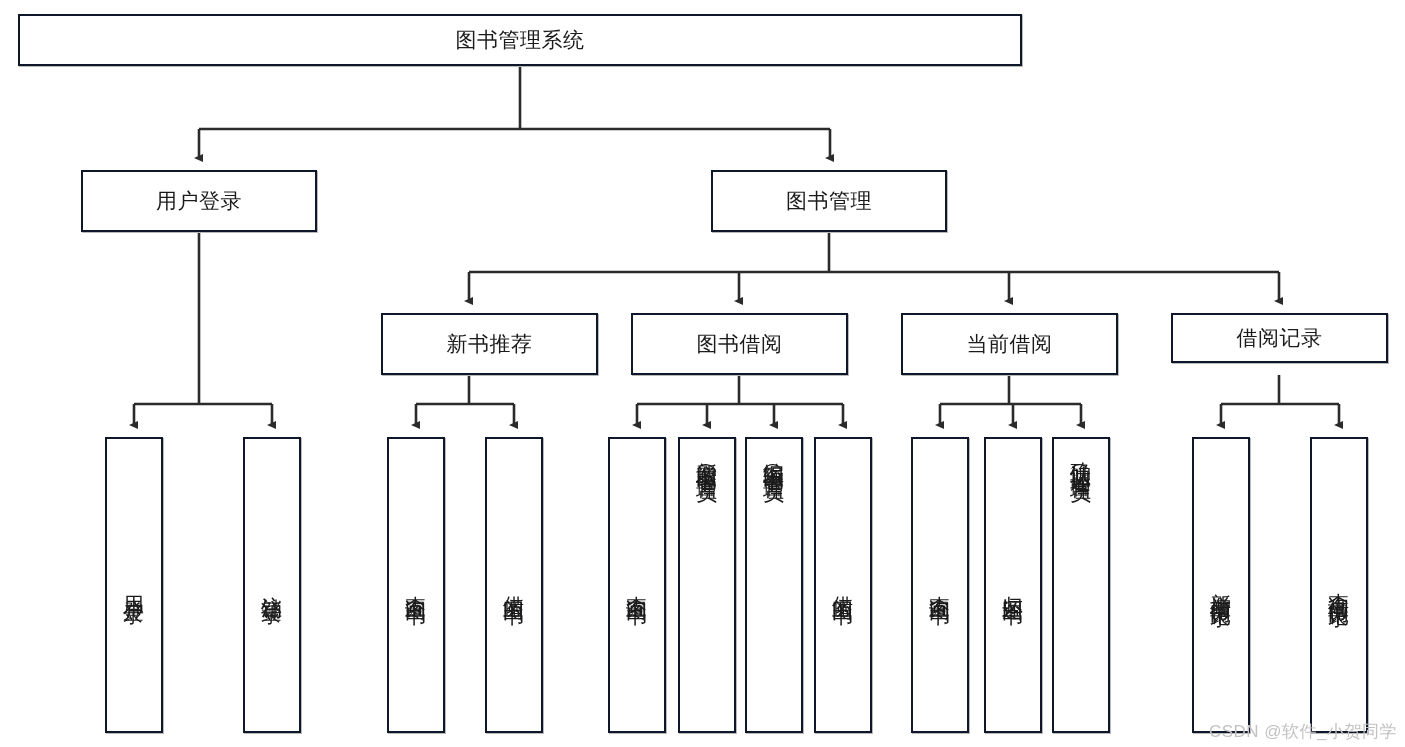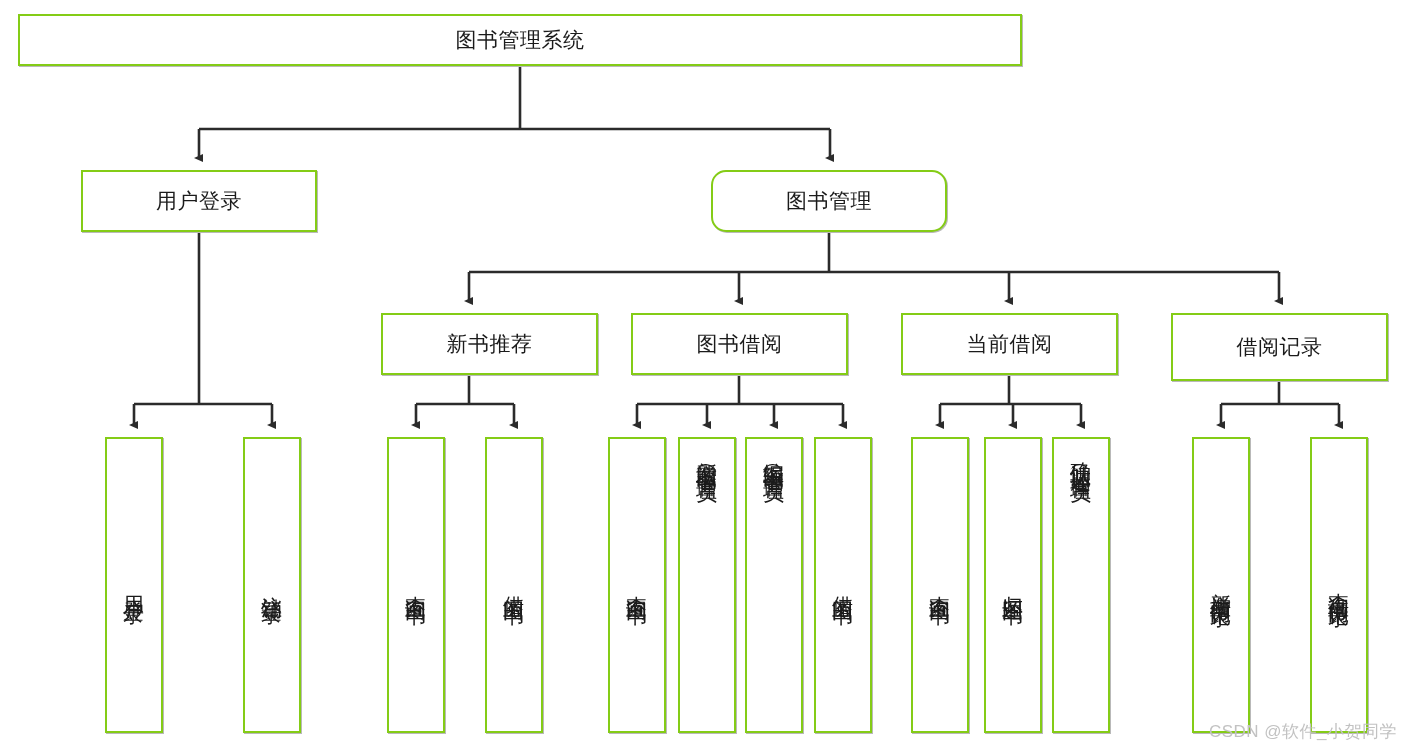--- a/index.html
+++ b/index.html
@@ -8,21 +8,21 @@
     font-family:"Liberation Sans","DejaVu Sans",sans-serif;
     color:#1d1d1d;
   }
   #stage{position:relative;width:1405px;height:747px;background:#fff;}
   svg#wires{position:absolute;left:0;top:0;width:1405px;height:747px;}
 
   .node{
     position:absolute;
     box-sizing:border-box;
     background:#ffffff;
-    border:2px solid #84cc16;
+    border:2px solid #0f172a;
     box-shadow:1px 1px 0 0 #b9b9b9;
     display:flex;
     align-items:center;
     justify-content:center;
     overflow:hidden;
   }
   .node .lbl{
     font-size:21px;
     line-height:1.18;
     letter-spacing:.5px;
@@ -107,34 +107,34 @@
     </g>
   </svg>
 
   <div class="node" id="n-root" style="left: 18px; top: 14px; width: 1004px; height: 52px;">
     <span class="lbl">图书管理系统</span>
   </div>
 
   <div class="node" id="n-l2-0" style="left: 81px; top: 170px; width: 236px; height: 62px;">
     <span class="lbl">用户登录</span>
   </div>
-  <div class="node" id="n-l2-1" style="left: 711px; top: 170px; width: 236px; height: 62px; border-radius: 15px;">
+  <div class="node" id="n-l2-1" style="left: 711px; top: 170px; width: 236px; height: 62px;">
     <span class="lbl">图书管理</span>
   </div>
 
   <div class="node" id="n-l3-0" style="left: 361px; top: 313px; width: 217px; height: 62px; margin-left: 20px;">
     <span class="lbl">新书推荐</span>
   </div>
   <div class="node" id="n-l3-1" style="left: 631px; top: 313px; width: 217px; height: 62px;">
     <span class="lbl">图书借阅</span>
   </div>
   <div class="node" id="n-l3-2" style="left: 901px; top: 313px; width: 217px; height: 62px; align-items: center;">
     <span class="lbl">当前借阅</span>
   </div>
-  <div class="node" id="n-l3-3" style="left: 1171px; top: 313px; width: 217px; height: 68px;">
+  <div class="node" id="n-l3-3" style="left: 1171px; top: 313px; width: 217px; height: 50px;">
     <span class="lbl">借阅记录</span>
   </div>
 
   <div class="node vert mid" id="n-leaf-0" style="left: 105px; top: 437px; width: 58px; height: 296px;">
     <span class="lbl">用户登录</span>
   </div>
   <div class="node vert mid" id="n-leaf-1" style="left: 243px; top: 437px; width: 58px; height: 296px;">
     <span class="lbl">注销登录</span>
   </div>
   <div class="node vert mid" id="n-leaf-2" style="left: 387px; top: 437px; width: 58px; height: 296px;">

